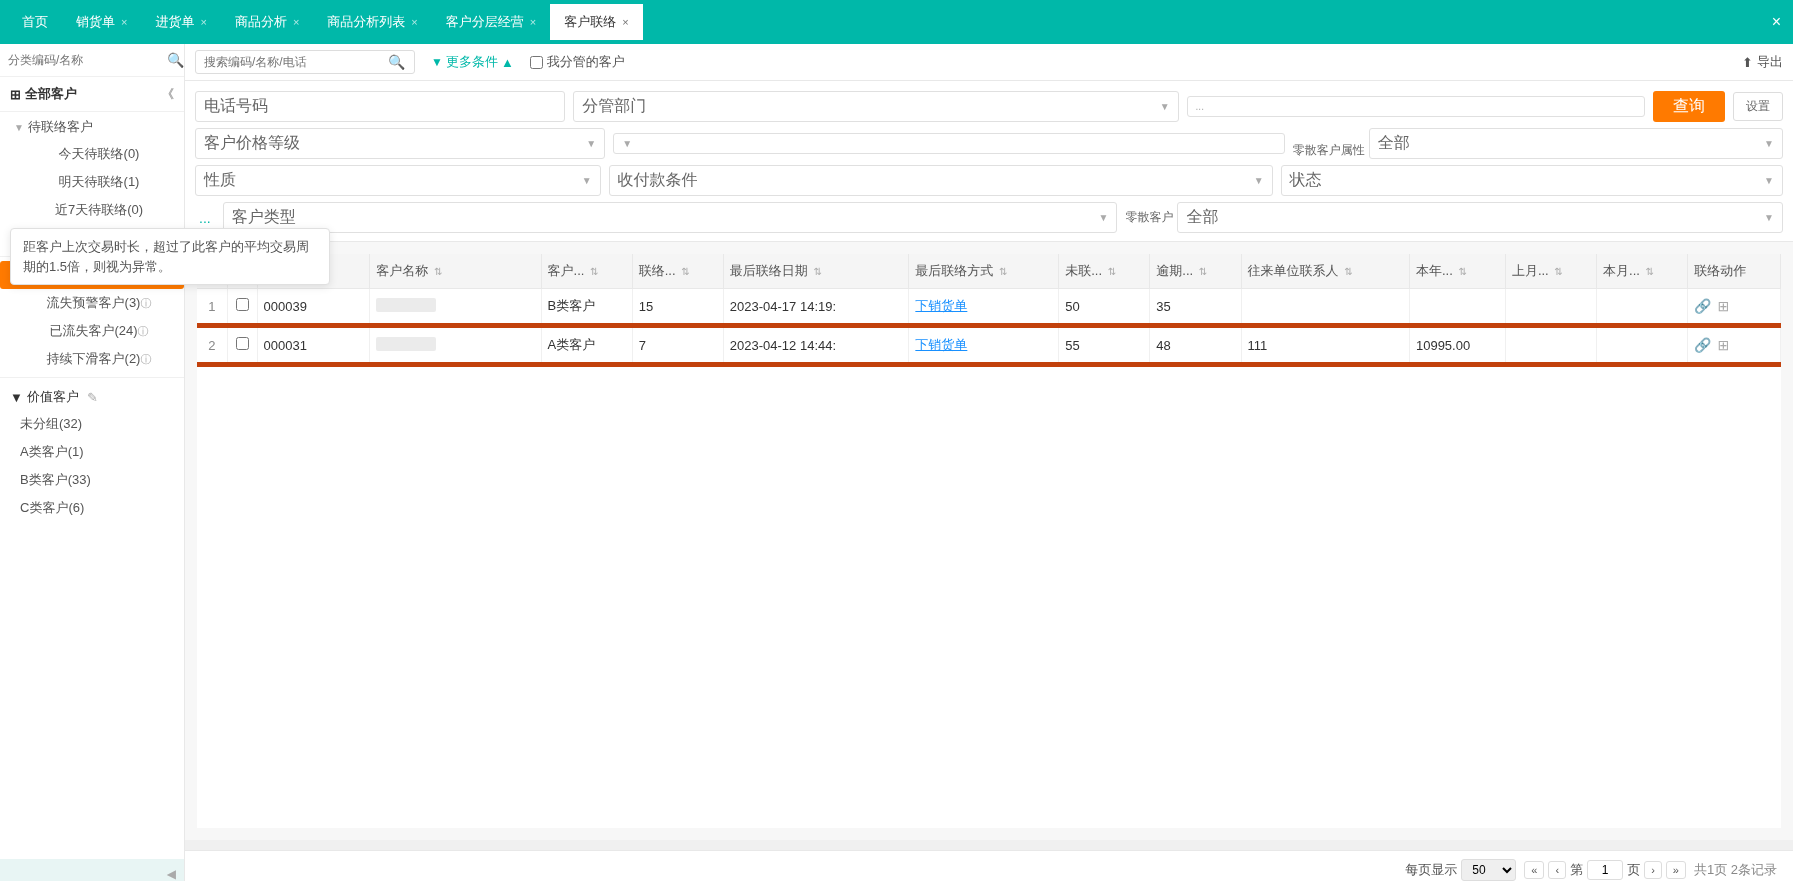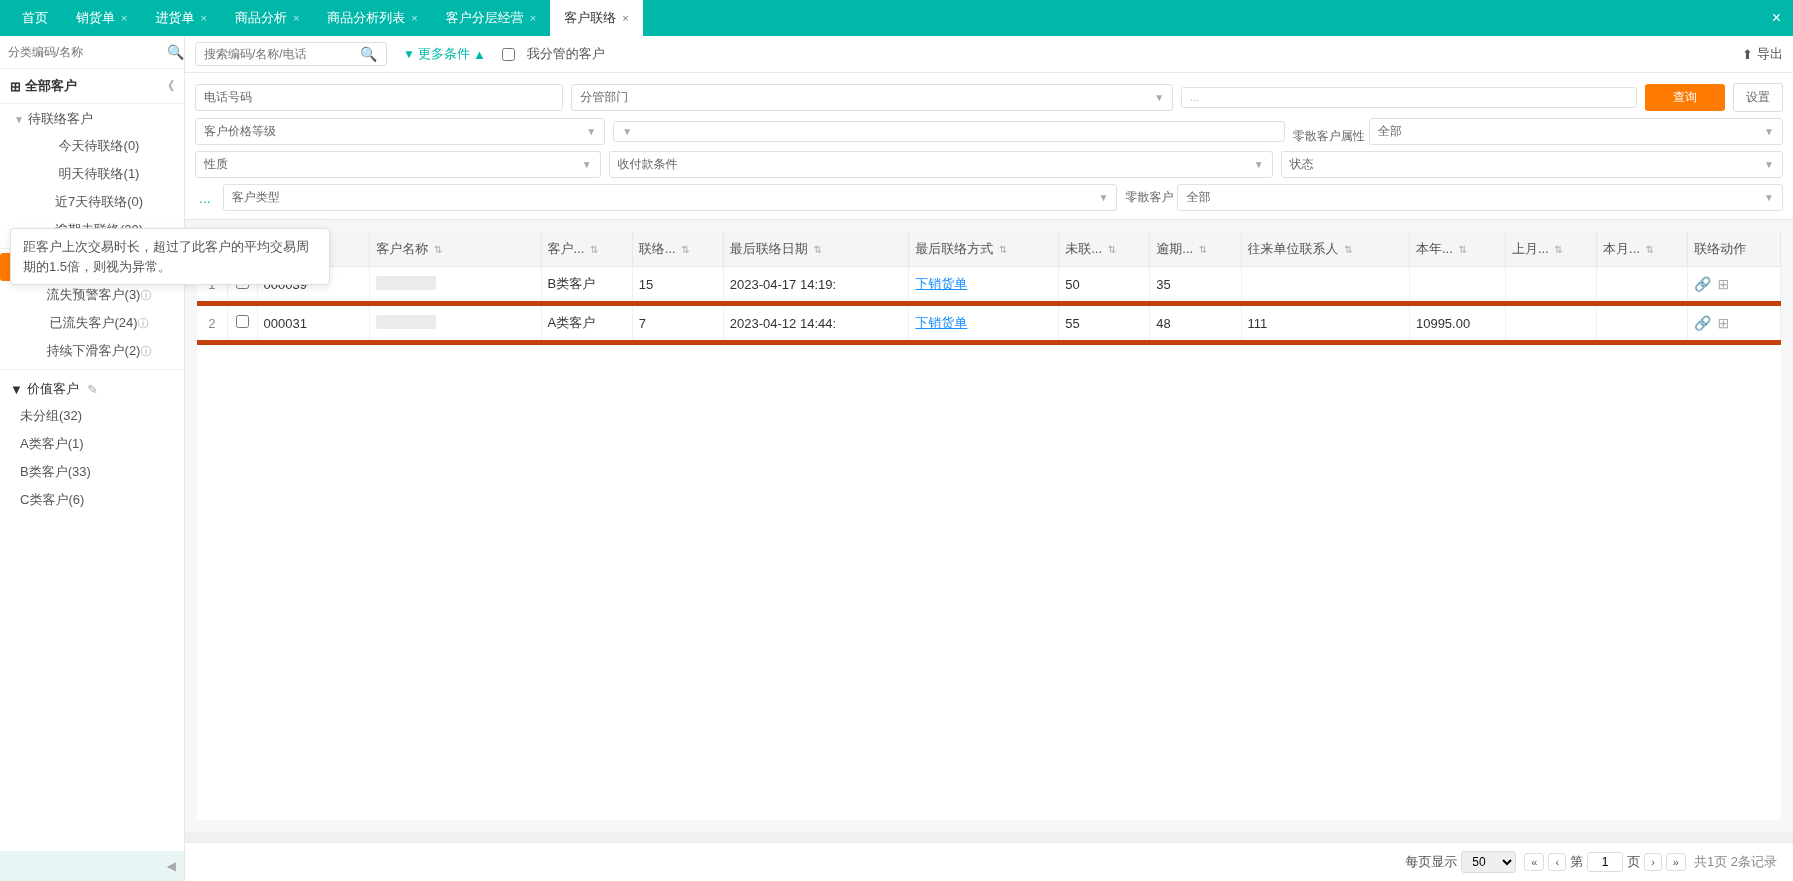--- a/index.html
+++ b/index.html
@@ -1,21 +1,21 @@
 <!DOCTYPE html>
 <html><head>
   <meta charset="utf-8">
   <style>
     * { box-sizing: border-box; margin: 0; padding: 0; font-family: 'Microsoft YaHei', Arial, sans-serif; font-size: 13px; }
     body { background: #f0f2f5; overflow: hidden; width: 1793px; height: 881px; }
 
     
     .top-nav {
       background: #00b8a9;
-      height: 36px;
+      height: 44px;
       display: flex;
       align-items: center;
       padding: 0 8px;
       color: white;
       position: relative;
     }
     .top-nav-item {
       padding: 0 14px;
       height: 36px;
       display: flex;
@@ -161,21 +161,21 @@
       align-items: center;
       gap: 8px;
       border-bottom: 1px solid #e8e8e8;
     }
     .search-input-wrap {
       display: flex;
       align-items: center;
       border: 1px solid #ddd;
       border-radius: 3px;
       padding: 3px 8px;
-      width: 192px;
+      width: 220px;
     }
     .search-input-wrap input {
       border: none;
       outline: none;
       font-size: 12px;
       color: #999;
       width: 100%;
     }
     .search-icon-btn { color: #00b8a9; font-size: 14px; cursor: pointer; }
 
@@ -186,21 +186,21 @@
       color: #00b8a9;
       cursor: pointer;
       font-size: 12px;
       padding: 3px 8px;
     }
     .filter-icon { font-size: 12px; }
 
     .my-customer-check {
       display: flex;
       align-items: center;
-      gap: 12px;
+      gap: 4px;
       font-size: 12px;
       color: #555;
       cursor: pointer;
     }
     .my-customer-check input { cursor: pointer; }
 
     .export-btn {
       margin-left: auto;
       display: flex;
       align-items: center;
@@ -228,40 +228,40 @@
       border: 1px solid #e0e0e0;
       border-radius: 3px;
       padding: 4px 8px;
       flex: 1;
       cursor: pointer;
       background: white;
       min-width: 0;
     }
     .filter-field-label {
       color: #666;
-      font-size: 12px;
+      font-size: 16px;
       flex: 1;
       white-space: nowrap;
     }
     .filter-field-arrow { color: #aaa; font-size: 10px; }
 
     .filter-label-text {
       color: #666;
       font-size: 12px;
       white-space: nowrap;
     }
 
     .query-btn {
       background: #ff7a00;
       color: white;
       border: none;
       border-radius: 3px;
-      padding: 5px 28px;
-      cursor: pointer;
-      font-size: 12px;
+      padding: 5px 20px;
+      cursor: pointer;
+      font-size: 16px;
       white-space: nowrap;
     }
     .settings-btn {
       background: white;
       color: #666;
       border: 1px solid #ddd;
       border-radius: 3px;
       padding: 5px 12px;
       cursor: pointer;
       font-size: 12px;

